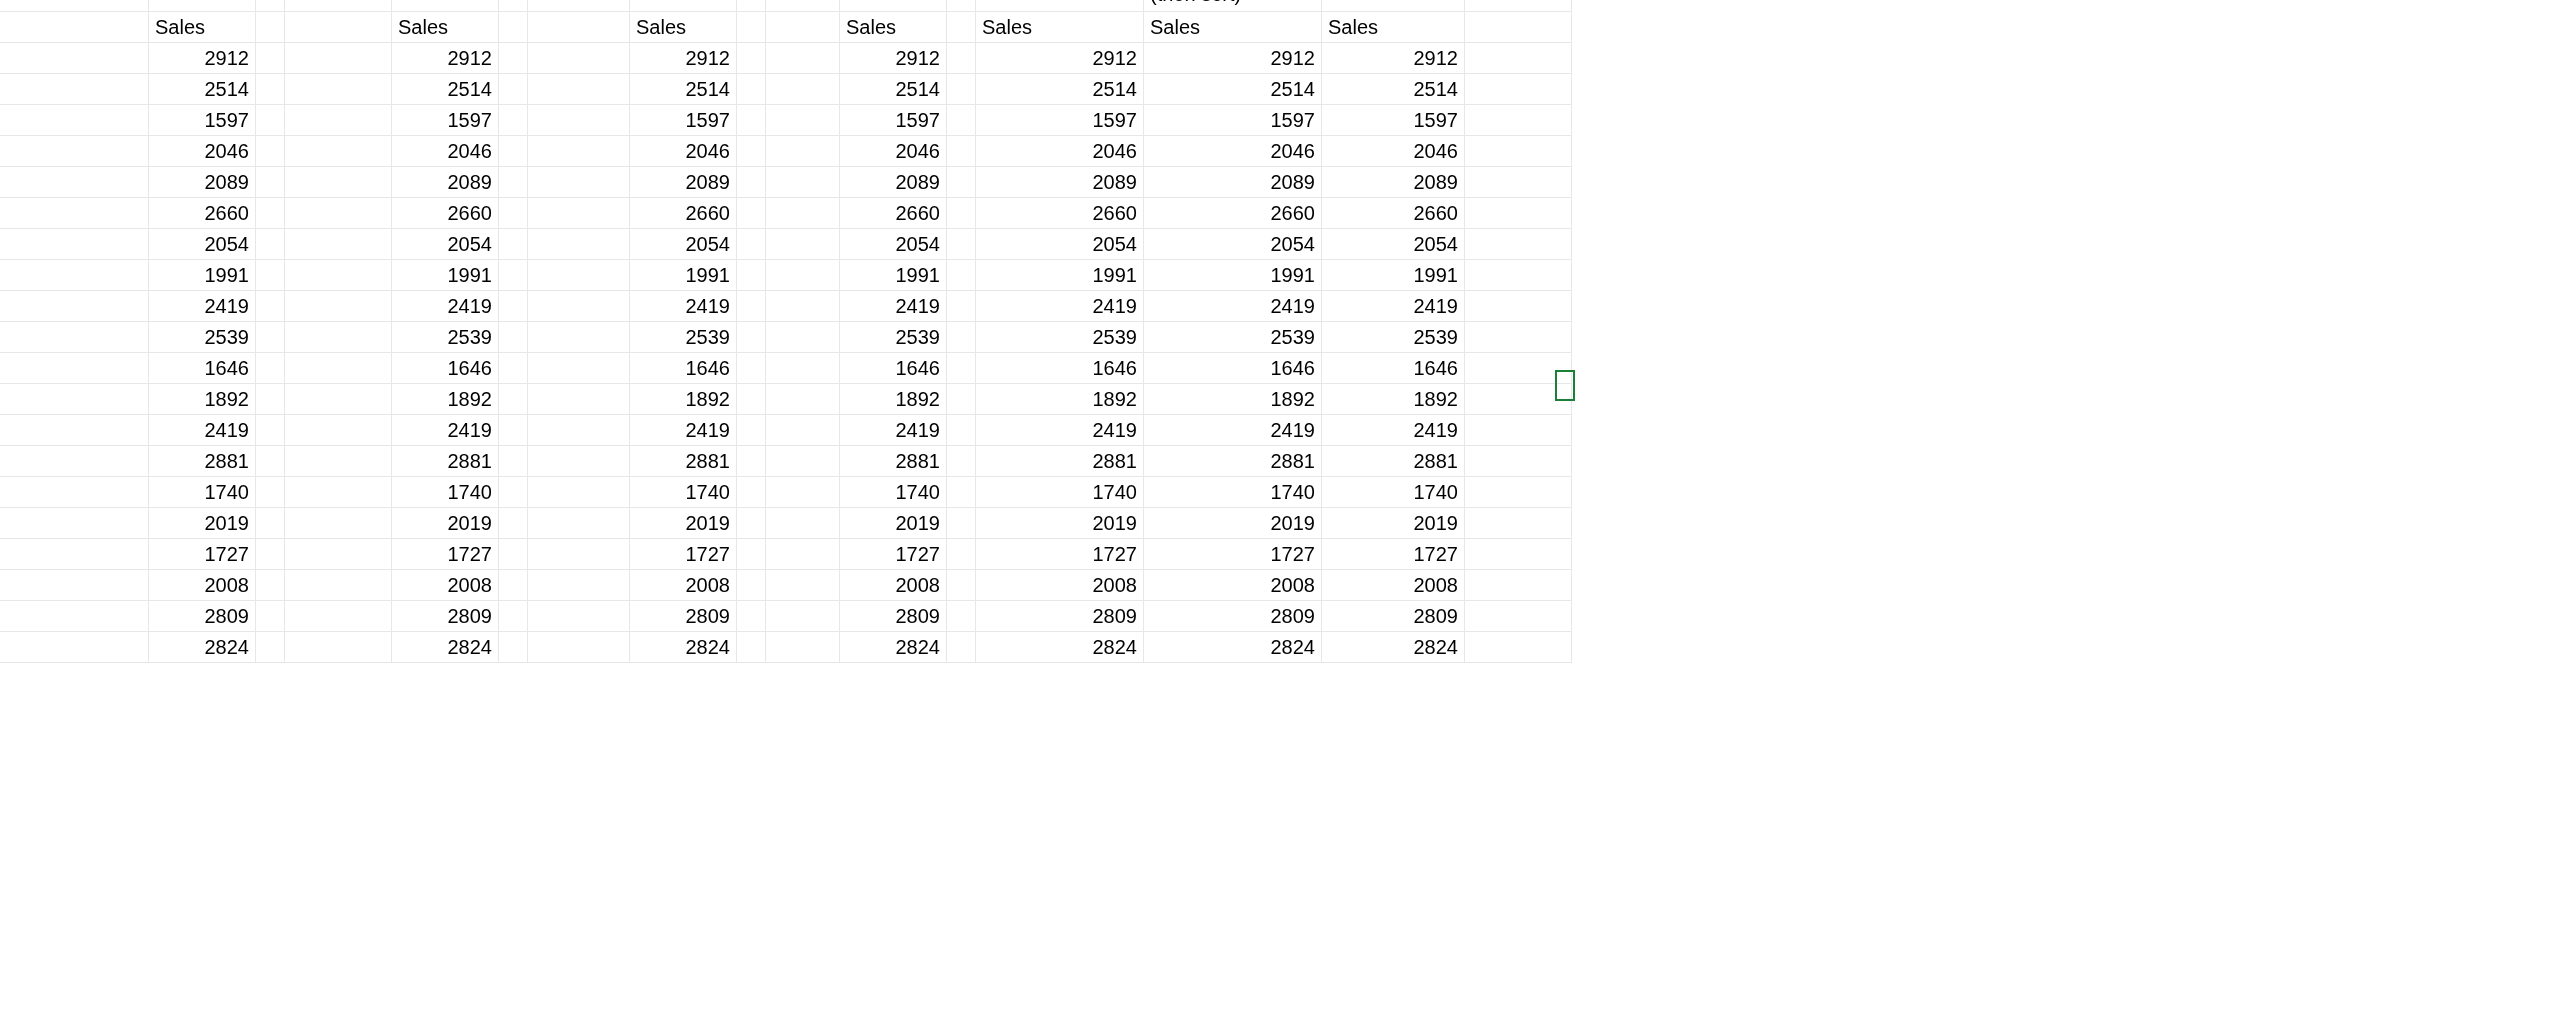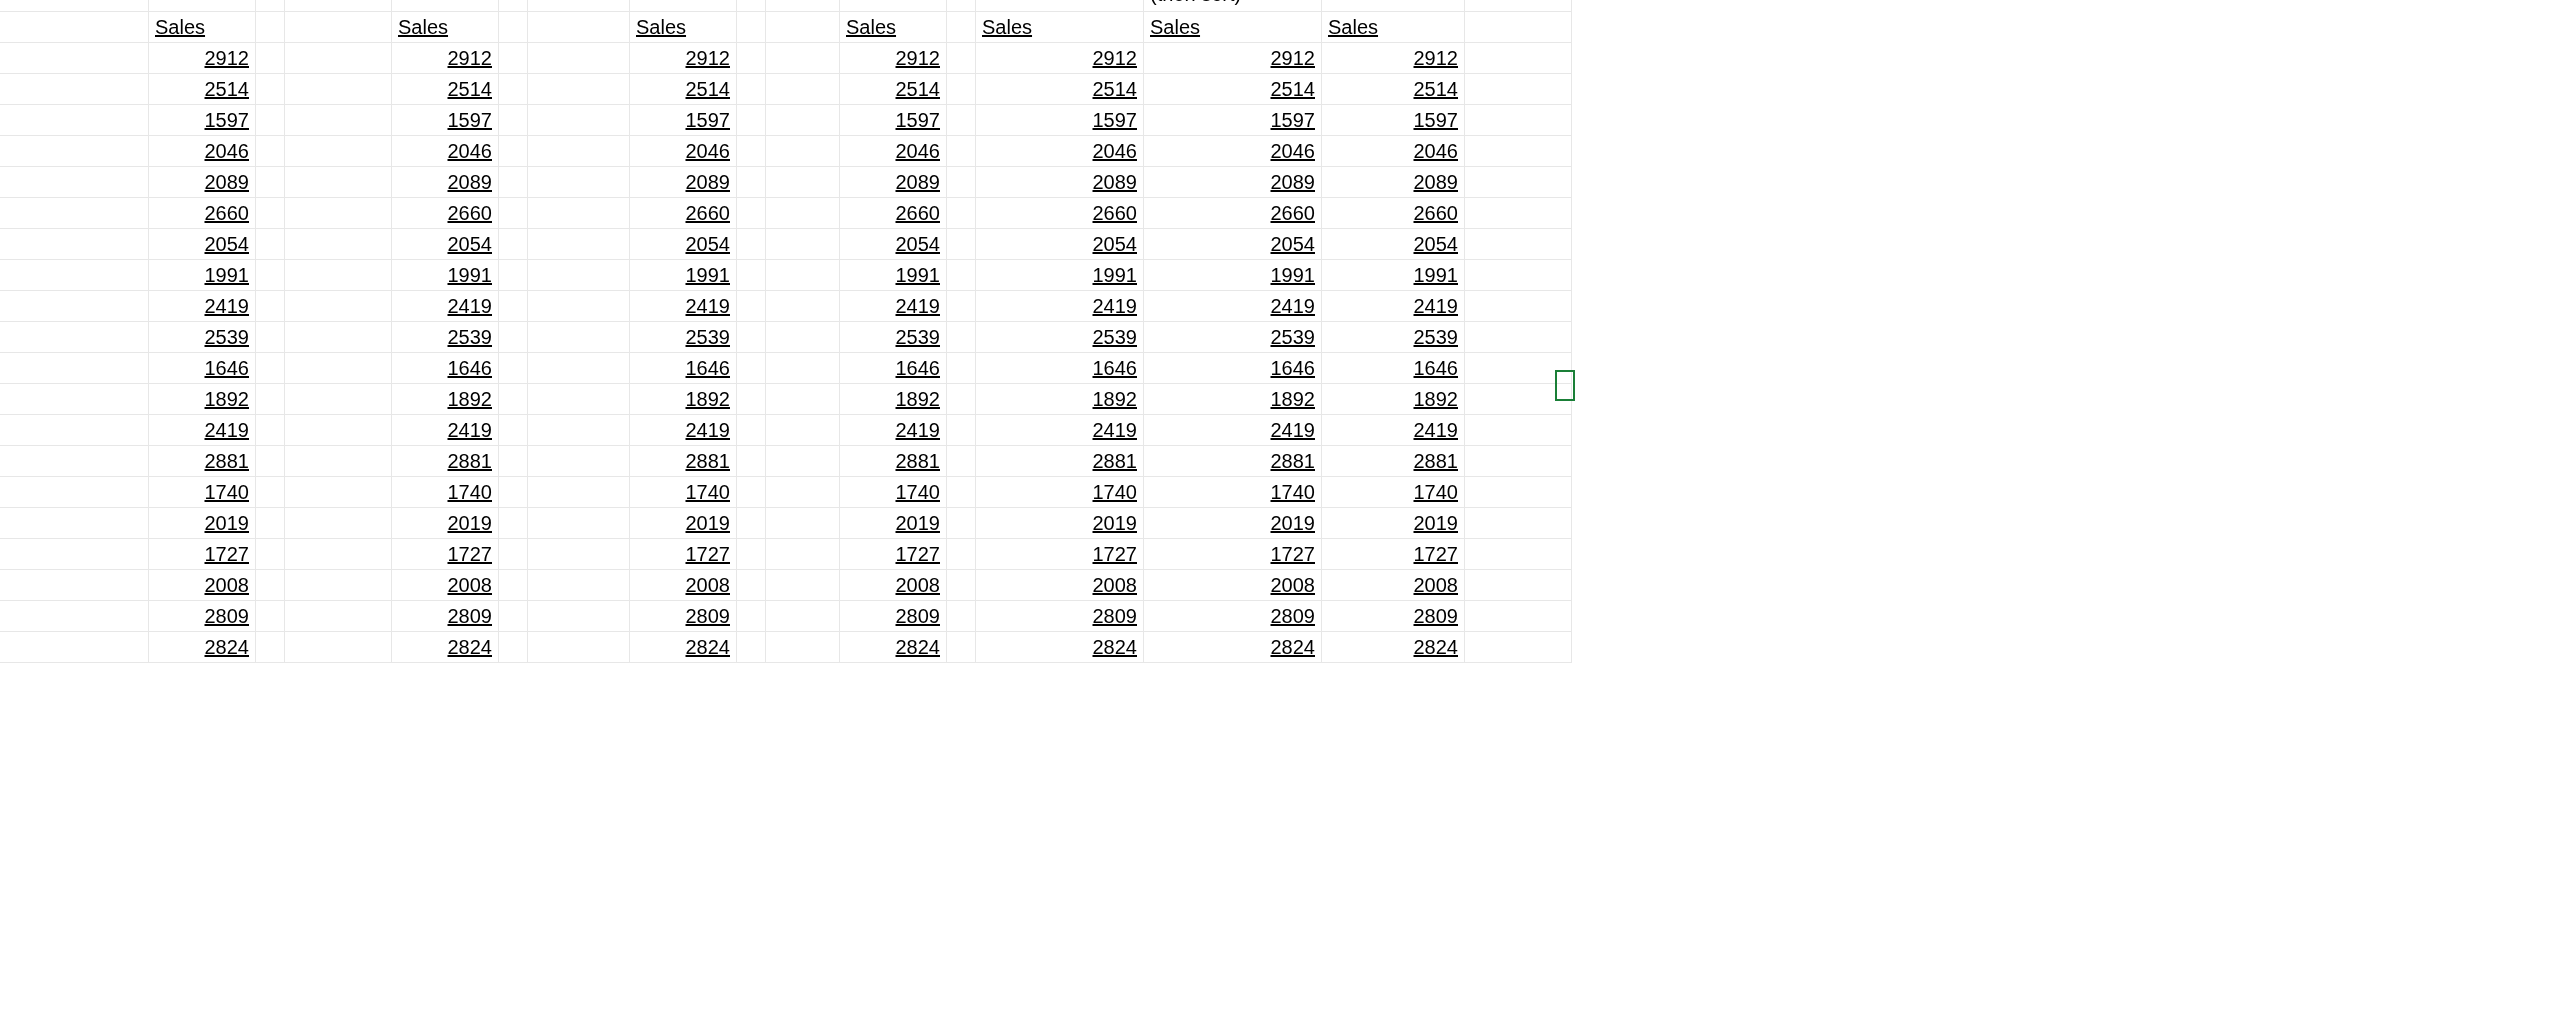--- a/index.html
+++ b/index.html
@@ -13,21 +13,20 @@
   }
   .sheet {
     position: relative;
     width: 2557px;
     height: 1010px;
   }
   .col {
     position: absolute;
     top: 0;
     height: 1010px;
-    text-decoration: underline;
   }
   .cell {
     box-sizing: border-box;
     height: 31px;
     line-height: 31px;
     border-right: 1px solid #e7e7e7;
     border-bottom: 1px solid #e7e7e7;
     padding: 0 6px;
     white-space: nowrap;
     overflow: hidden;

